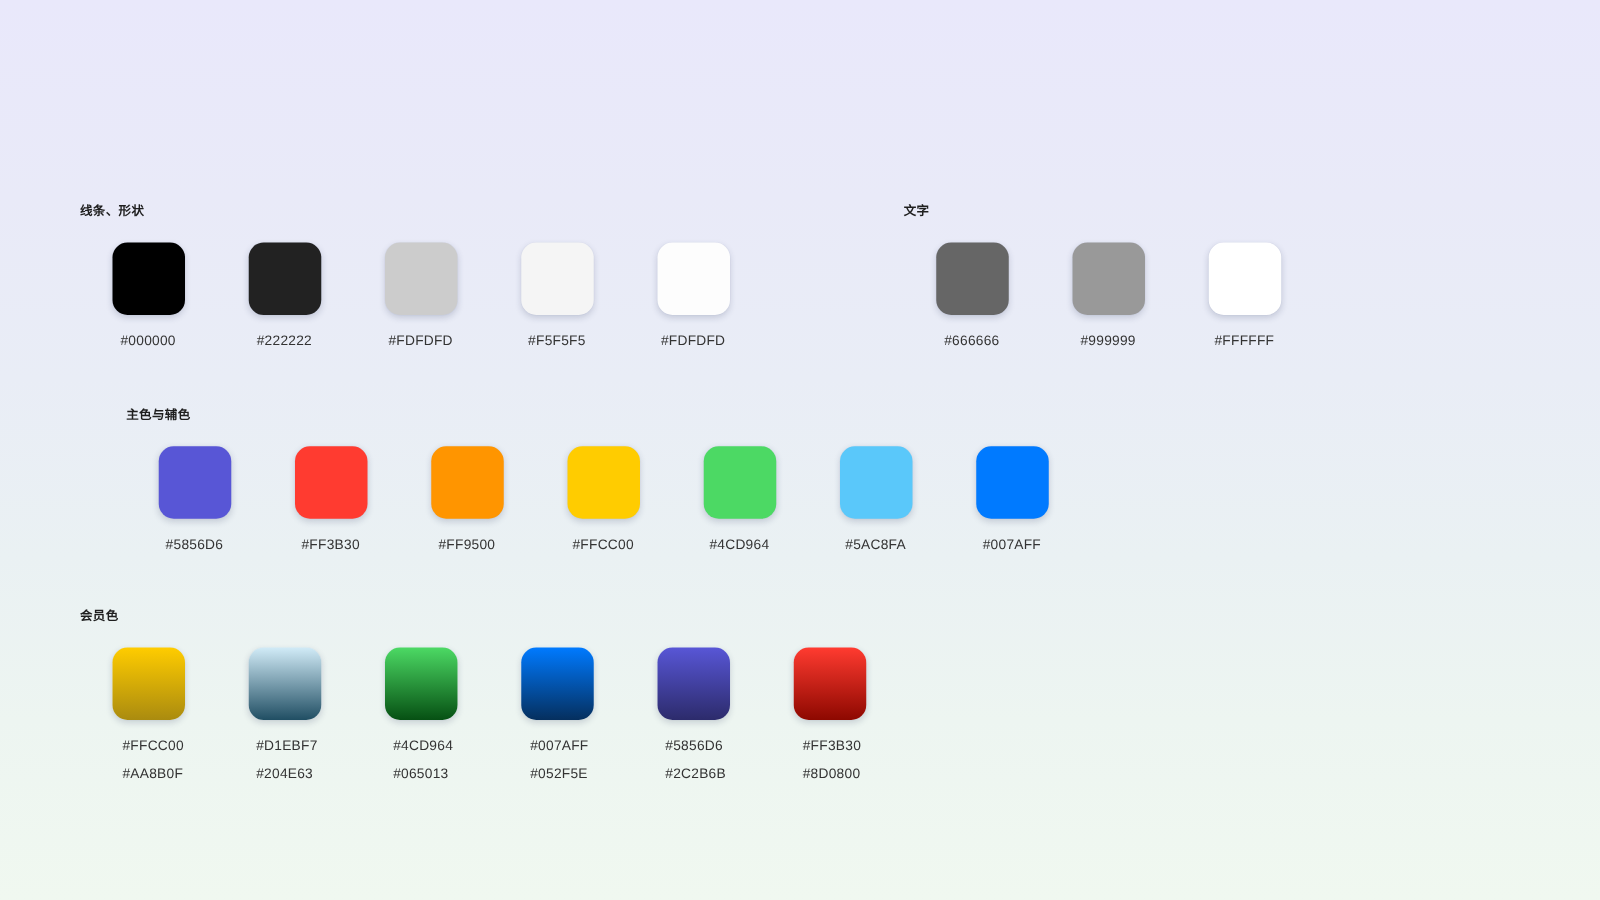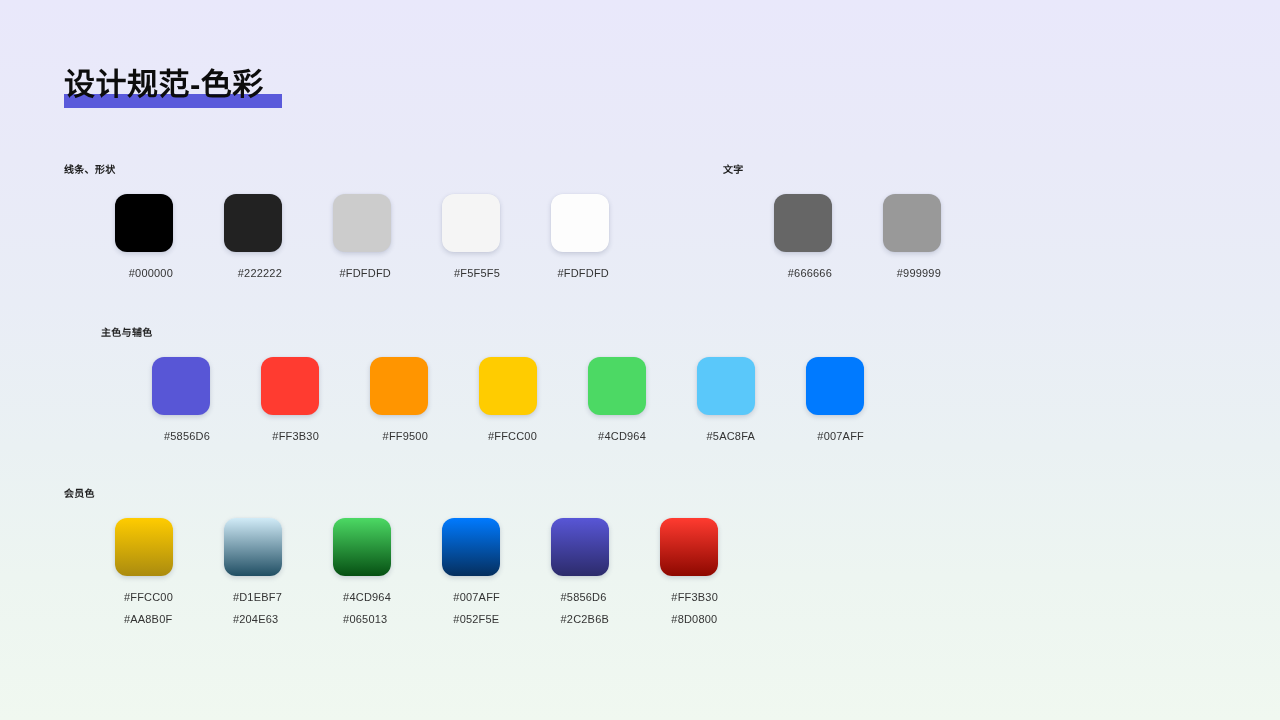--- a/index.html
+++ b/index.html
@@ -74,21 +74,21 @@
   .swatch-row {
     display: flex;
     align-items: flex-start;
   }
 
   .swatch-cell {
     width: 109px;
     flex: 0 0 109px;
     display: flex;
     flex-direction: column;
-    align-items: flex-end;
+    align-items: center;
   }
 
   .swatch {
     width: 58px;
     height: 58px;
     border-radius: 12px;
     box-shadow: 0 2px 5px rgba(40, 48, 90, 0.18),
                 0 0 0 0.5px rgba(120,130,170,0.05);
   }
 
@@ -120,24 +120,20 @@
 
   
   #section-member .swatch-labels { padding-left: 4px; }
   #section-member .swatch-cell:nth-child(1) .swatch-labels { padding-left: 8px; }
 </style>
 </head>
 <body>
 
 <div class="page">
 
-  <div class="title-wrap">
-    <div class="title-underline"></div>
-    <div class="title-text">设计规范-色彩</div>
-  </div>
 
   <div class="section" id="section-lines">
     <div class="section-label">线条、形状</div>
     <div class="swatch-row">
         <div class="swatch-cell">
           <div class="swatch" style="background: rgb(0, 0, 0);"></div>
           <div class="swatch-labels">
             <div class="swatch-code">#000000</div>
           </div>
         </div>
@@ -176,20 +172,26 @@
           <div class="swatch-labels">
             <div class="swatch-code">#666666</div>
           </div>
         </div>
         <div class="swatch-cell">
           <div class="swatch" style="background: rgb(153, 153, 153);"></div>
           <div class="swatch-labels">
             <div class="swatch-code">#999999</div>
           </div>
         </div>
+        <div class="swatch-cell">
+          <div class="swatch" style="background: rgb(255, 255, 255);"></div>
+          <div class="swatch-labels">
+            <div class="swatch-code">#FFFFFF</div>
+          </div>
+        </div>
       </div>
   </div>
 
   <div class="section" id="section-primary">
     <div class="section-label">主色与辅色</div>
     <div class="swatch-row">
         <div class="swatch-cell">
           <div class="swatch" style="background: rgb(88, 86, 214);"></div>
           <div class="swatch-labels">
             <div class="swatch-code">#5856D6</div>

